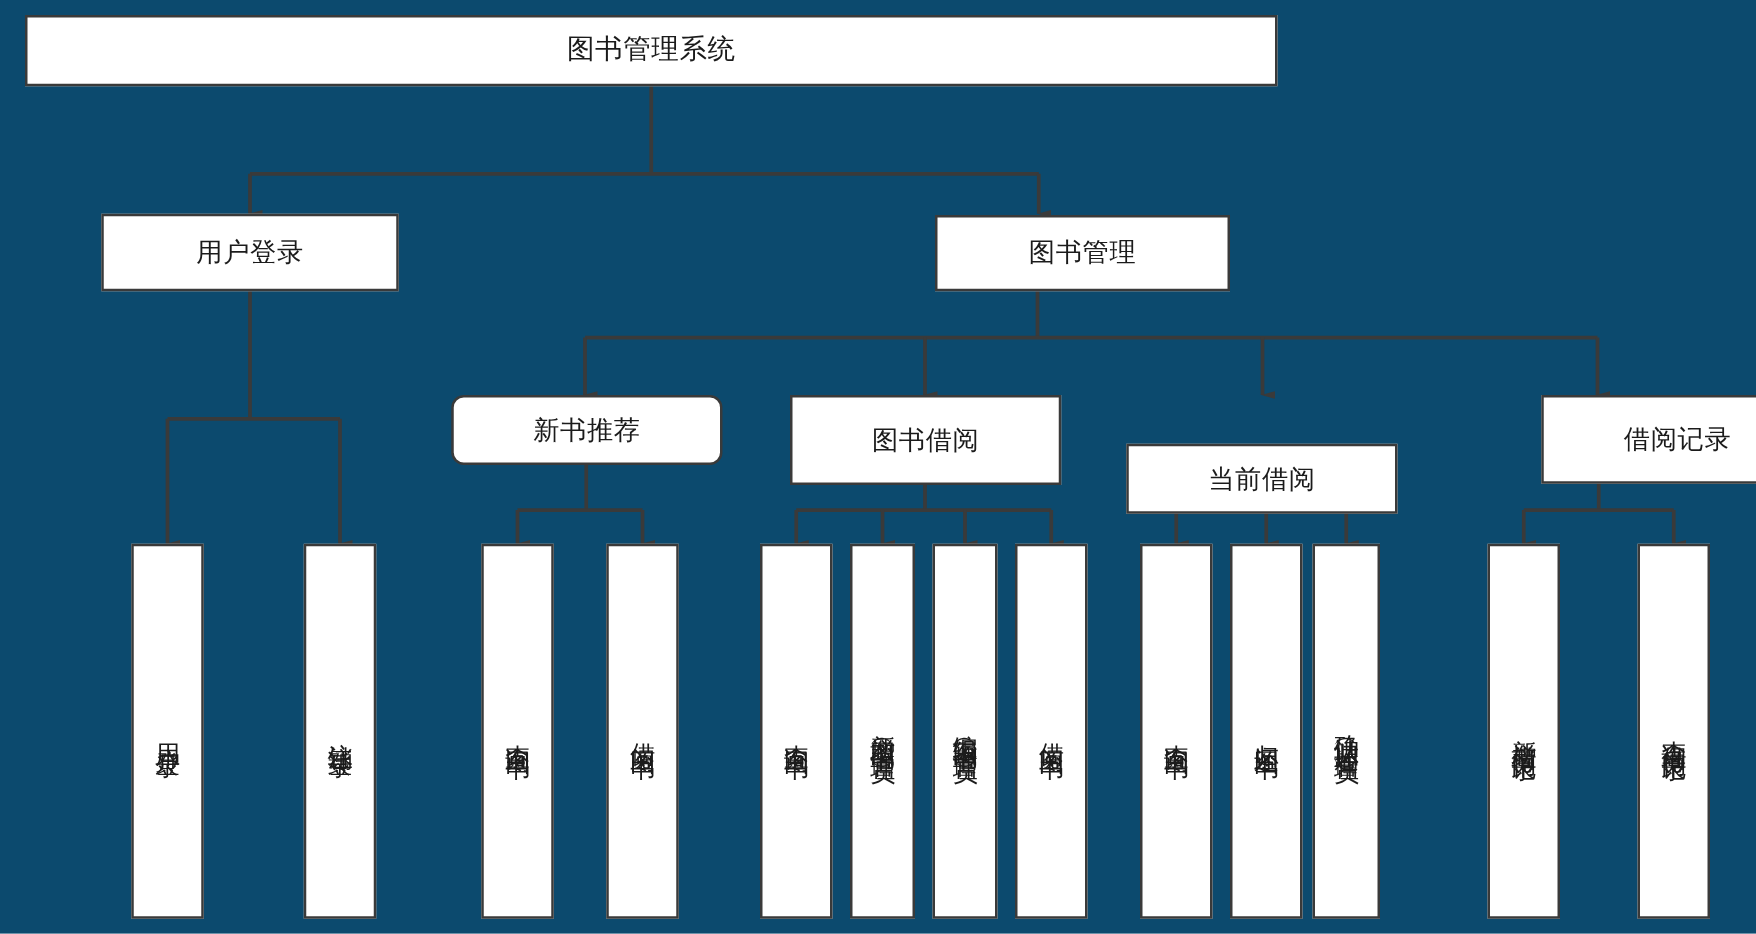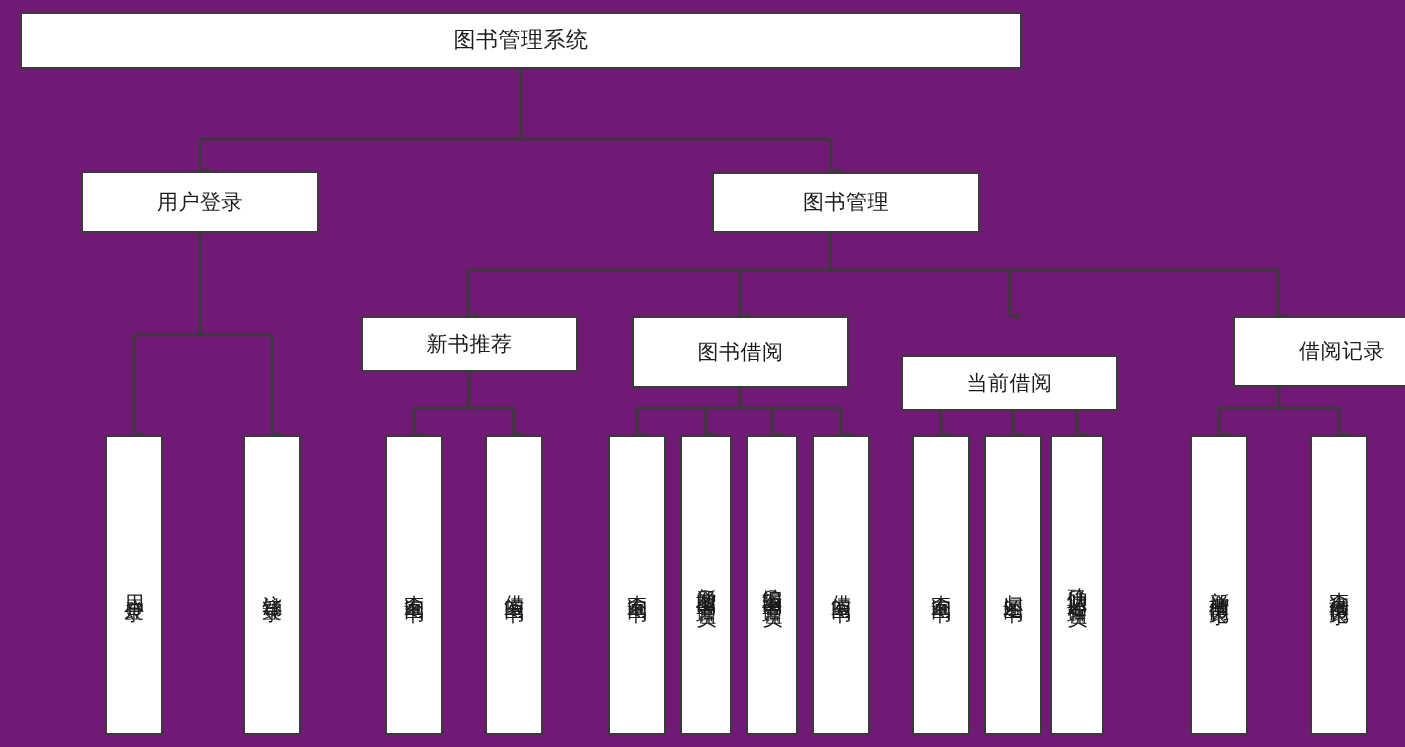--- a/index.html
+++ b/index.html
@@ -8,21 +8,21 @@
     padding: 0;
     background: #ffffff;
   }
   body {
     font-family: "DejaVu Sans", "Liberation Sans", sans-serif;
   }
   #diagram-root {
     position: relative;
     width: 1405px;
     height: 747px;
-    background: #701a75;
+    background: #0c4a6e;
     overflow: hidden;
   }
   #tree-svg {
     position: absolute;
     left: 0;
     top: 0;
     width: 1405px;
     height: 747px;
   }
   .node-box {
@@ -111,24 +111,24 @@
       </g>
   </svg>
 
   <div id="node-layer">
       <div class="node-box root" style="left: 20px; top: 12px; width: 1002px; height: 57px;">
         <span class="node-label">图书管理系统</span>
       </div>
       <div class="node-box" style="left: 81px; top: 171px; width: 238px; height: 62px;">
         <span class="node-label">用户登录</span>
       </div>
-      <div class="node-box" style="left: 712px; top: 172px; width: 268px; height: 61px;">
+      <div class="node-box" style="left: 748px; top: 172px; width: 236px; height: 61px;">
         <span class="node-label">图书管理</span>
       </div>
-      <div class="node-box" style="left: 361px; top: 316px; width: 217px; height: 56px;">
+      <div class="node-box" style="left: 361px; top: 316px; width: 217px; height: 56px; border-radius: 10px;">
         <span class="node-label">新书推荐</span>
       </div>
       <div class="node-box" style="left: 632px; top: 316px; width: 217px; height: 72px;">
         <span class="node-label">图书借阅</span>
       </div>
       <div class="node-box" style="left: 901px; top: 316px; width: 217px; height: 56px; margin-top: 39px;">
         <span class="node-label">当前借阅</span>
       </div>
       <div class="node-box" style="left: 1233px; top: 316px; width: 218px; height: 71px;">
         <span class="node-label">借阅记录</span>

